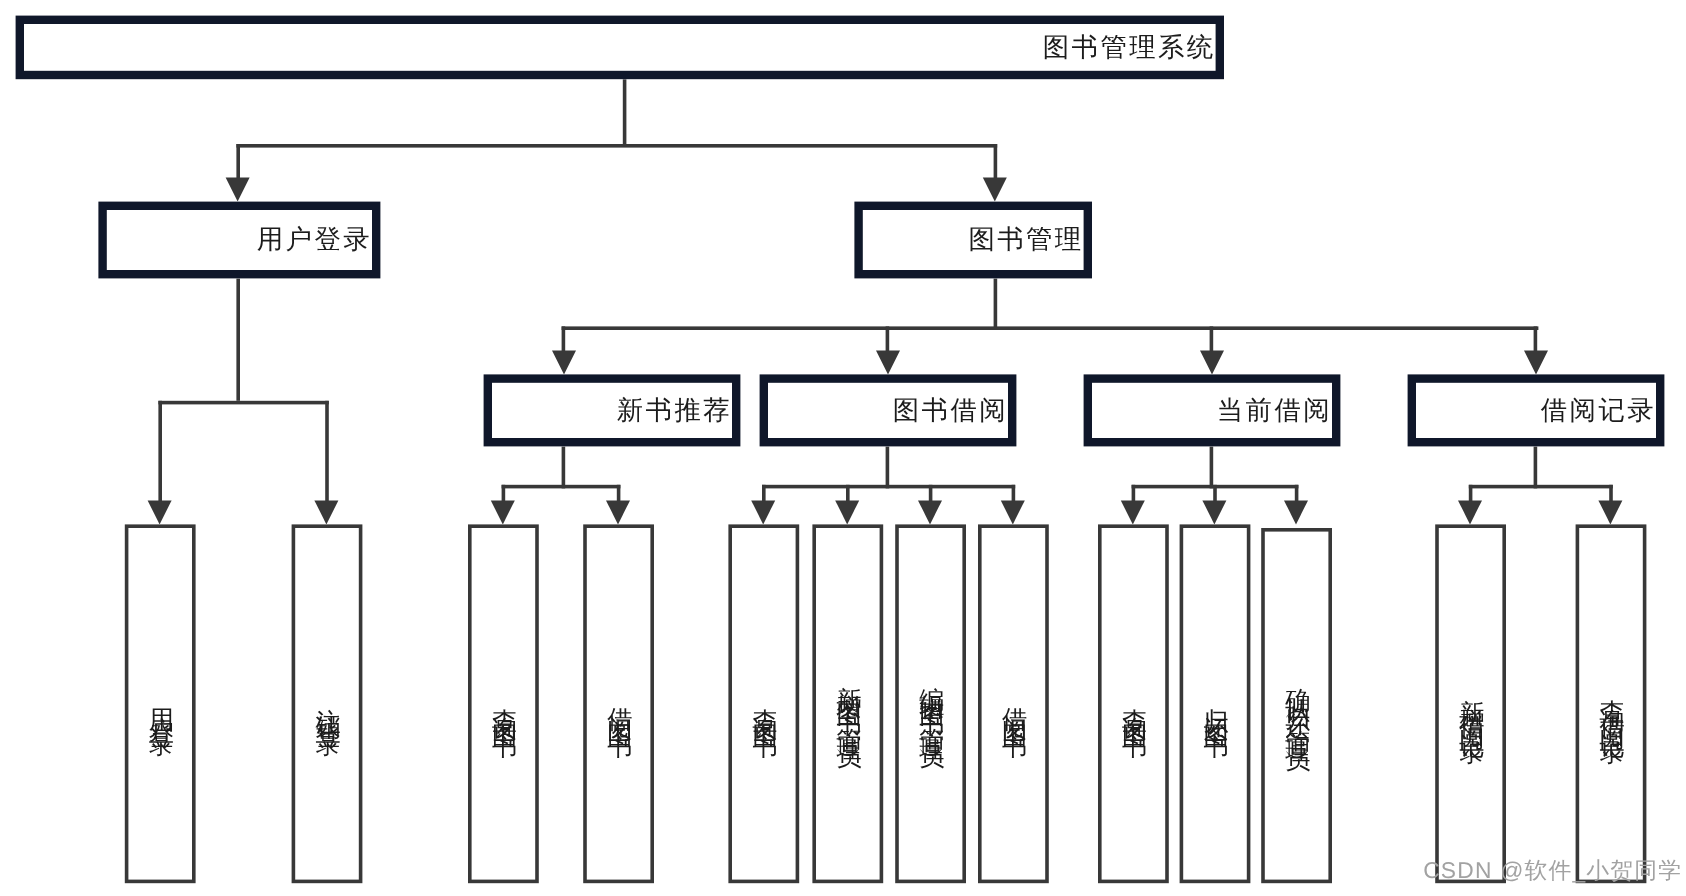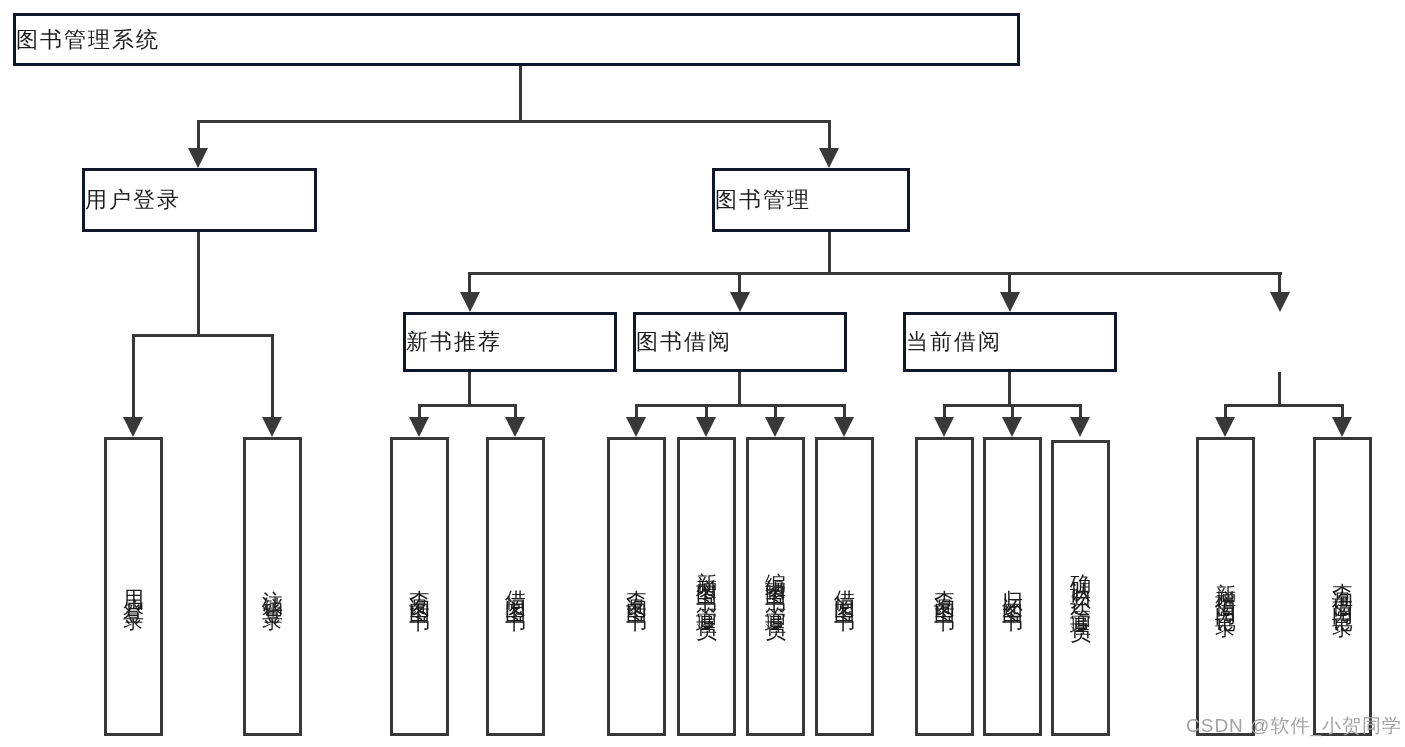--- a/index.html
+++ b/index.html
@@ -8,25 +8,25 @@
     position: relative;
     width: 1405px;
     height: 747px;
     background: #ffffff;
     font-family: "Liberation Sans", "DejaVu Sans", sans-serif;
     color: #1c1c1c;
     overflow: hidden;
   }
   .hbox {
     position: absolute;
-    border: 3px solid #0f172a;
+    border: 7px solid #0f172a;
     background: #ffffff;
     display: flex;
     align-items: center;
-    justify-content: flex-start;
+    justify-content: flex-end;
     font-size: 22px;
     letter-spacing: 2px;
     color: #1c1c1c;
     z-index: 2;
   }
   .vbox {
     position: absolute;
     border: 3px solid #383838;
     background: #ffffff;
     display: flex;
@@ -109,20 +109,23 @@
 
   <div class="hbox" style="left:363px; top:312px; width:214px; height:60px;margin-left:40px;">
     <span>新书推荐</span>
   </div>
   <div class="hbox" style="left:633px; top:312px; width:214px; height:60px;">
     <span>图书借阅</span>
   </div>
   <div class="hbox" style="left:903px; top:312px; width:214px; height:60px;">
     <span>当前借阅</span>
   </div>
+  <div class="hbox" style="left:1173px; top:312px; width:214px; height:60px;">
+    <span>借阅记录</span>
+  </div>
 
   <div class="vline" style="left:468px; top:372px; height:35px;"></div>
   <div class="hline" style="left:418px; top:404px; width:99px;"></div>
   <div class="vline" style="left:418px; top:404px; height:15px;"></div>
   <div class="arrow" style="left:409px; top:417px;"></div>
   <div class="vline" style="left:514px; top:404px; height:15px;"></div>
   <div class="arrow" style="left:505px; top:417px;"></div>
 
   <div class="vline" style="left:738px; top:372px; height:35px;"></div>
   <div class="hline" style="left:635px; top:404px; width:211px;"></div>

